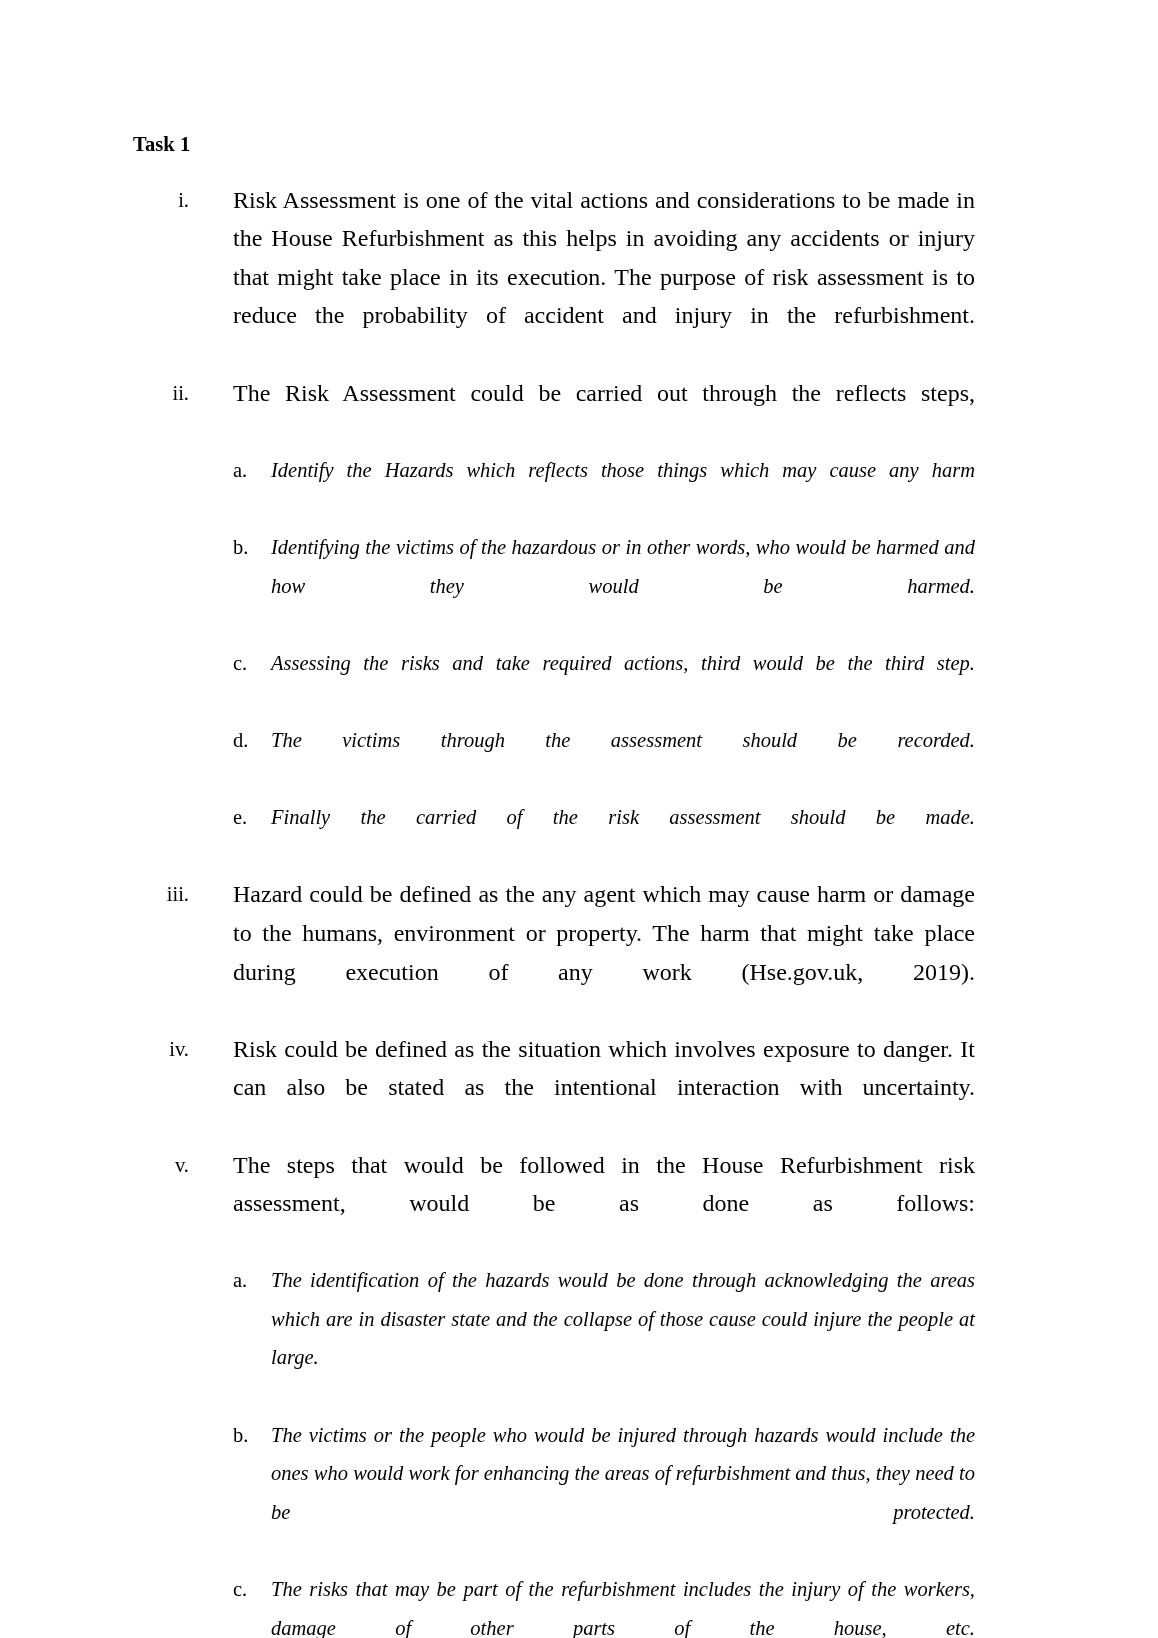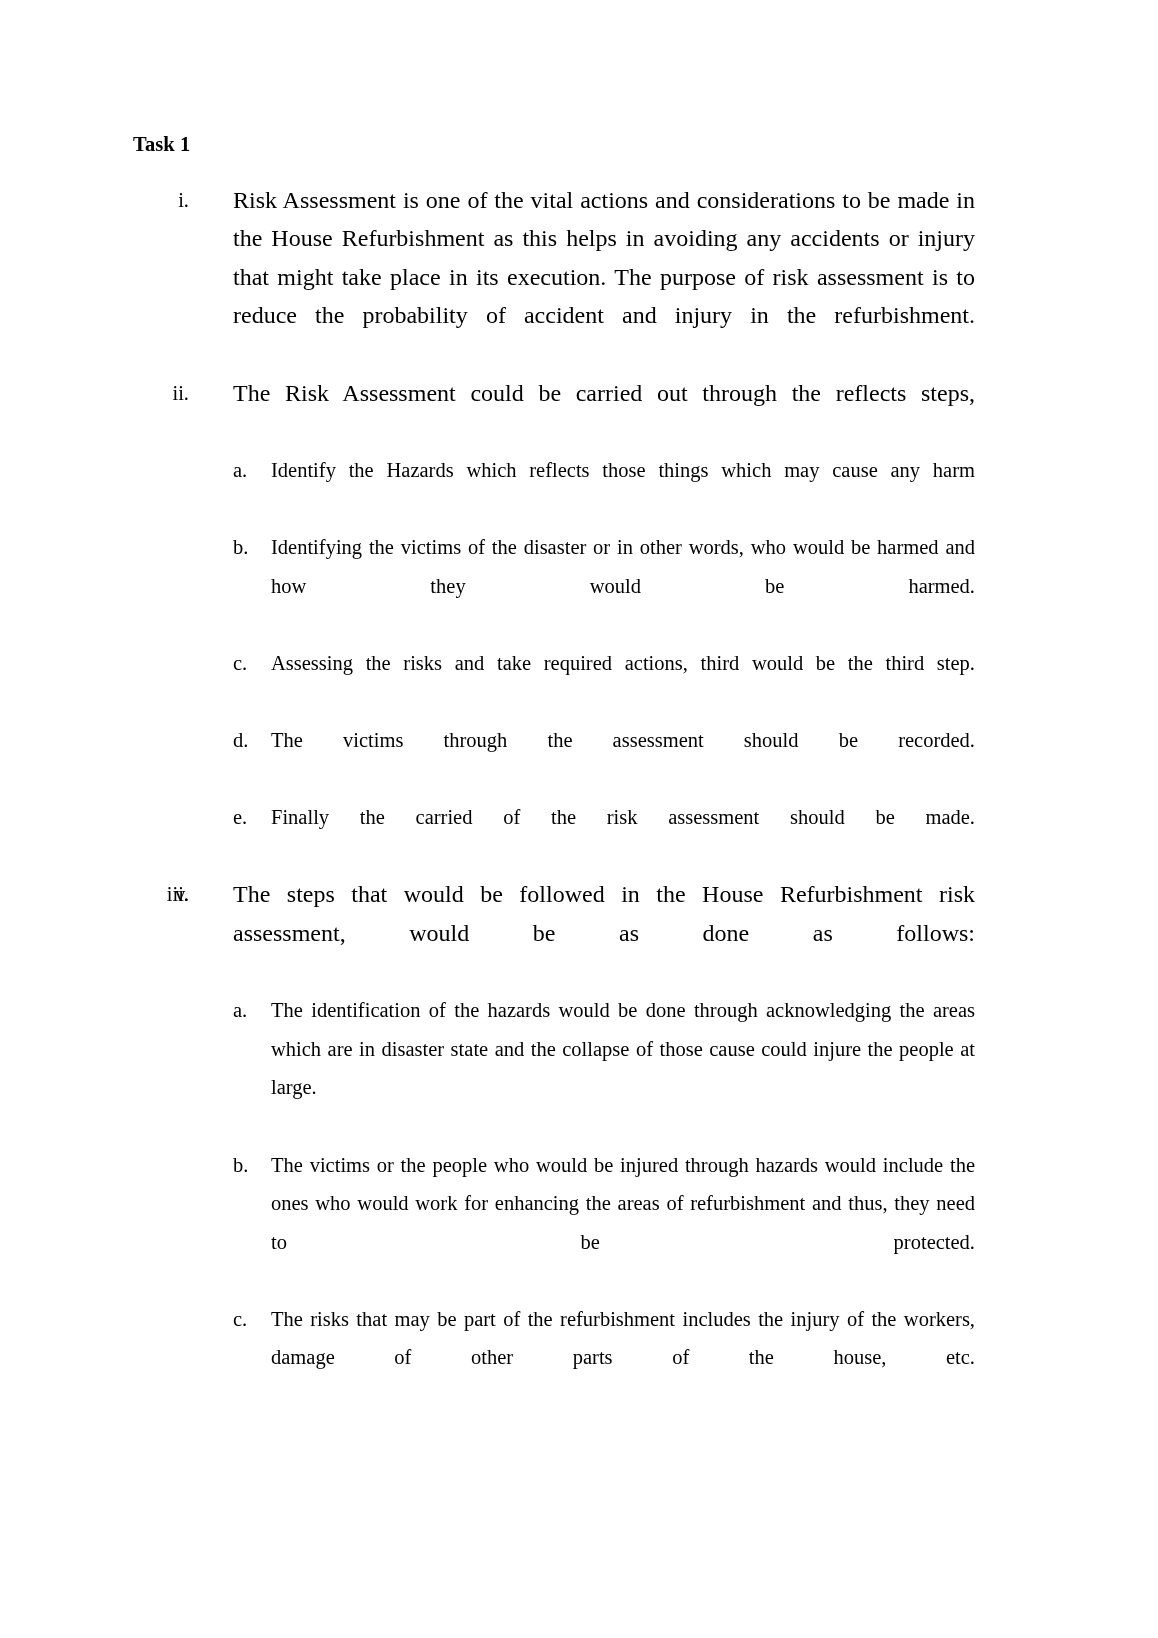--- a/index.html
+++ b/index.html
@@ -104,20 +104,21 @@
     text-align: left;
     font-size: 20.5px;
     line-height: 38.6px;
   }
 
   li.l2 > .body {
     font-size: 20.5px;
     line-height: 38.6px;
     text-align: justify;
     text-justify: inter-word;
+    font-style: italic;
   }
 
   li.l2 > .body > p {
     margin: 0;
   }
 </style>
 </head>
 <body>
 
 <div class="page">
@@ -141,21 +142,21 @@
             <ol class="level2">
               <li class="l2">
                 <span class="marker">a.</span>
                 <div class="body">
                   <p>Identify the Hazards which reflects those things which may cause any harm</p>
                 </div>
               </li>
               <li class="l2">
                 <span class="marker">b.</span>
                 <div class="body">
-                  <p>Identifying the victims of the disaster or in other words, who would be harmed and how they would be harmed.</p>
+                  <p>Identifying the victims of the hazardous or in other words, who would be harmed and how they would be harmed.</p>
                 </div>
               </li>
               <li class="l2">
                 <span class="marker">c.</span>
                 <div class="body">
                   <p>Assessing the risks and take required actions, third would be the third step.</p>
                 </div>
               </li>
               <li class="l2">
                 <span class="marker">d.</span>
@@ -167,20 +168,29 @@
                 <span class="marker">e.</span>
                 <div class="body">
                   <p>Finally the carried of the risk assessment should be made.</p>
                 </div>
               </li>
             </ol>
           </div>
         </li>
         <li class="l1">
           <span class="marker">iii.</span>
+          <div class="body">
+            <p>Hazard could be defined as the any agent which may cause harm or damage to the humans, environment or property. The harm that might take place during execution of any work (Hse.gov.uk, 2019).</p>
+          </div>
+        </li>
+        <li class="l1">
+          <span class="marker">iv.</span>
+          <div class="body">
+            <p>Risk could be defined as the situation which involves exposure to danger. It can also be stated as the intentional interaction with uncertainty.</p>
+          </div>
         </li>
         <li class="l1">
           <span class="marker">v.</span>
           <div class="body">
             <p>The steps that would be followed in the House Refurbishment risk assessment, would be as done as follows:</p>
           </div>
           <div>
             <ol class="level2">
               <li class="l2">
                 <span class="marker">a.</span>

